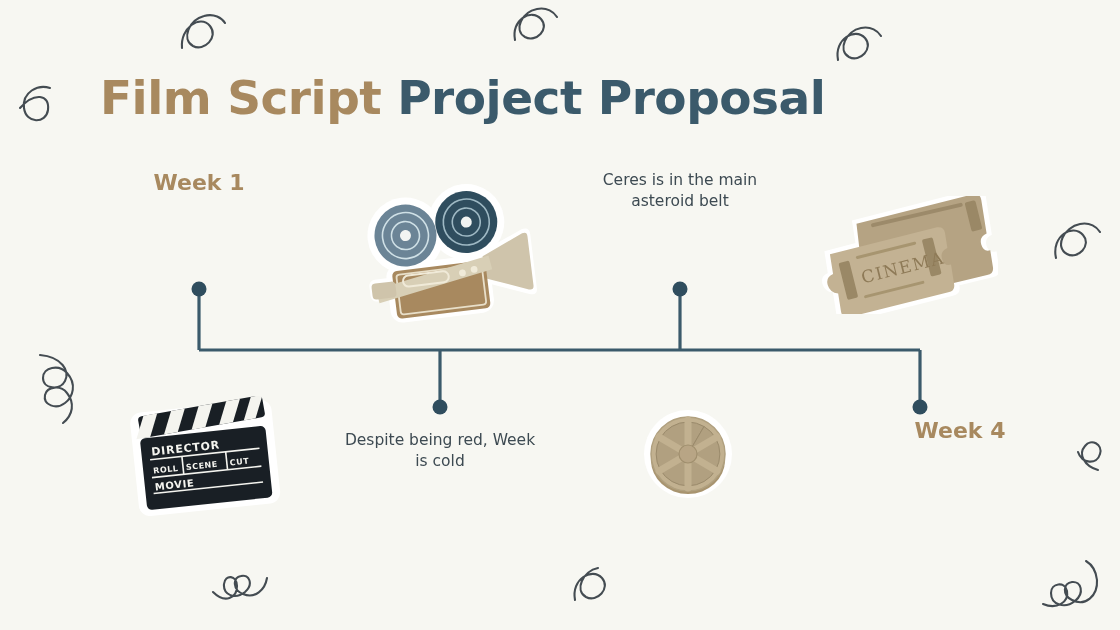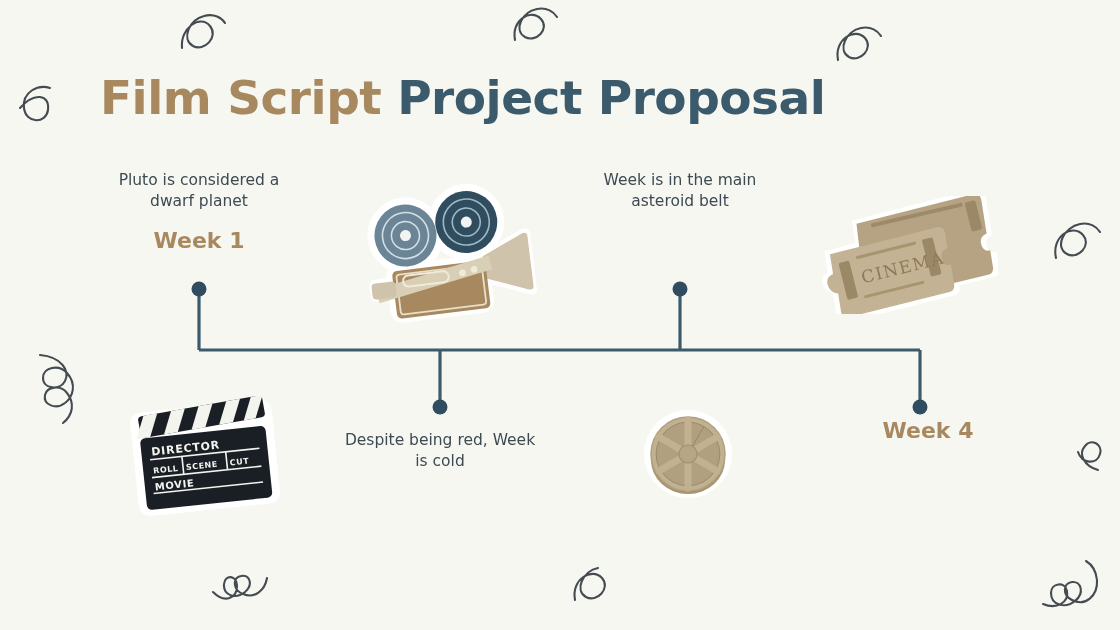--- a/index.html
+++ b/index.html
@@ -44,21 +44,21 @@
   
   #ms-1{left:199px;top:170px;transform:translateX(-50%);width:260px;}
   #ms-1 .ms-desc{margin-bottom:16px;}
   
   #ms-3{left:680px;top:170px;transform:translateX(-50%);width:250px;}
   #ms-3 .ms-desc{margin-bottom:16px;}
   
   #ms-2{left:440px;top:418px;transform:translateX(-50%);width:260px;}
   #ms-2 .ms-desc{margin-top:12px;}
   
-  #ms-4{left:928px;top:418px;transform:translateX(-50%);width:250px;}
+  #ms-4{left:960px;top:418px;transform:translateX(-50%);width:250px;}
   #ms-4 .ms-desc{margin-top:12px;}
 
   
   .illus{position:absolute;}
   #ill-camera{left:348px;top:183px;width:192px;height:142px;}
   #ill-tickets{left:820px;top:196px;width:178px;height:118px;}
   #ill-clapper{left:126px;top:396px;width:158px;height:120px;}
   #ill-reel{left:626px;top:406px;width:124px;height:100px;}
 </style>
 </head>
@@ -105,27 +105,25 @@
 
     <path d="M920 350 V407" stroke="#3b5a6b" stroke-width="3.2" fill="none"></path>
 
     <circle cx="199" cy="289" r="7.5" fill="#2f4d5e"></circle>
     <circle cx="680" cy="289" r="7.5" fill="#2f4d5e"></circle>
     <circle cx="440" cy="407" r="7.5" fill="#2f4d5e"></circle>
     <circle cx="920" cy="407" r="7.5" fill="#2f4d5e"></circle>
   </svg>
 
   <div class="ms" id="ms-1">
-    <div class="ms-desc">Pluto is considered a
-dwarf planet</div>
     <div class="ms-label">Week 1</div>
   </div>
 
   <div class="ms" id="ms-3">
-    <div class="ms-desc">Week is in the main
+    <div class="ms-desc">Ceres is in the main
 asteroid belt</div>
   </div>
 
   <div class="ms" id="ms-2">
     <div class="ms-desc">Despite being red, Week
 is cold</div>
   </div>
 
   <div class="ms" id="ms-4">
     <div class="ms-label">Week 4</div>

